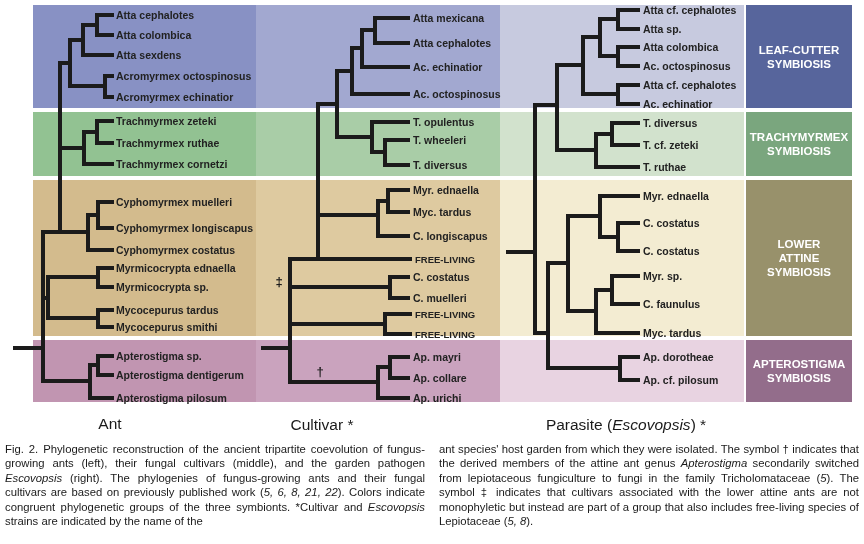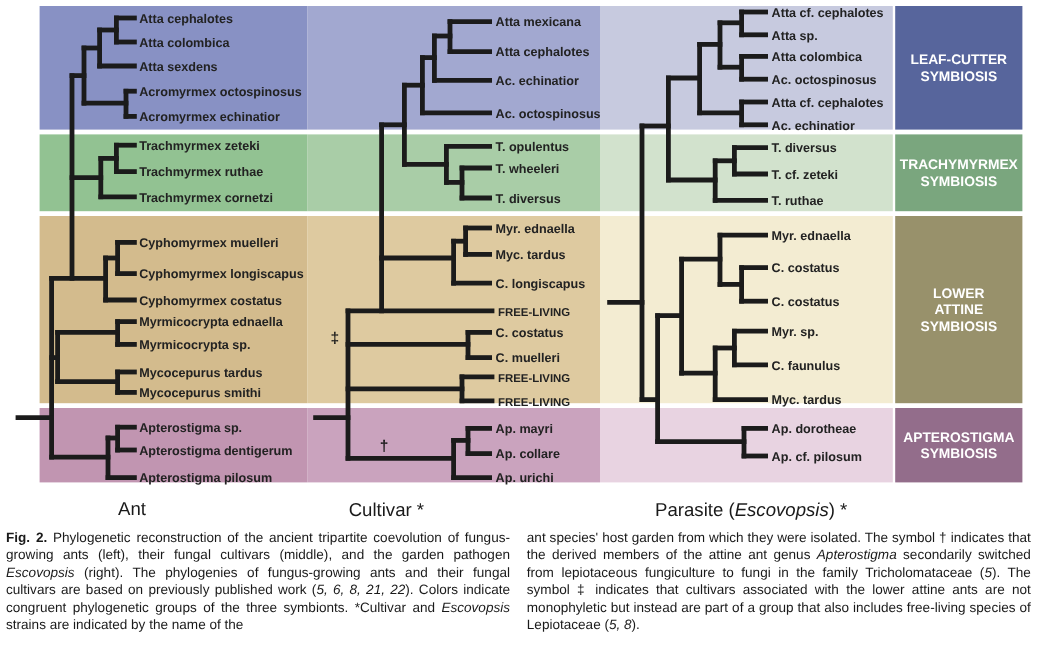--- a/index.html
+++ b/index.html
@@ -2,21 +2,21 @@
 <html><head>
 <meta charset="utf-8">
 <style>
   html,body{margin:0;padding:0;background:#ffffff;}
   body{width:864px;height:544px;overflow:hidden;font-family:"Liberation Sans",sans-serif;}
   #figure-wrap{position:relative;width:864px;height:544px;background:#fff;}
   #tree-svg{display:block;}
   .caption{display:flex;gap:14px;padding:6px 5px 0 5px;}
   .cap-col{flex:1;font-size:11.3px;line-height:14.4px;color:#1a1a1a;text-align:justify;
            font-family:"Liberation Sans",sans-serif;}
-  .cap-col span.b{font-weight:bold;}
+  .cap-col span.b{font-weight:normal;}
   .cap-col span.i{font-style:italic;}
 </style>
 </head>
 <body>
 
 <div id="figure-wrap">
   <svg id="tree-svg" width="864" height="436" viewBox="0 0 864 436">
       <rect x="33" y="5" width="223" height="103" fill="#8891c4"></rect>
       <rect x="33" y="112" width="223" height="64" fill="#92c292"></rect>
       <rect x="33" y="180" width="223" height="156" fill="#d3bb8d"></rect>

